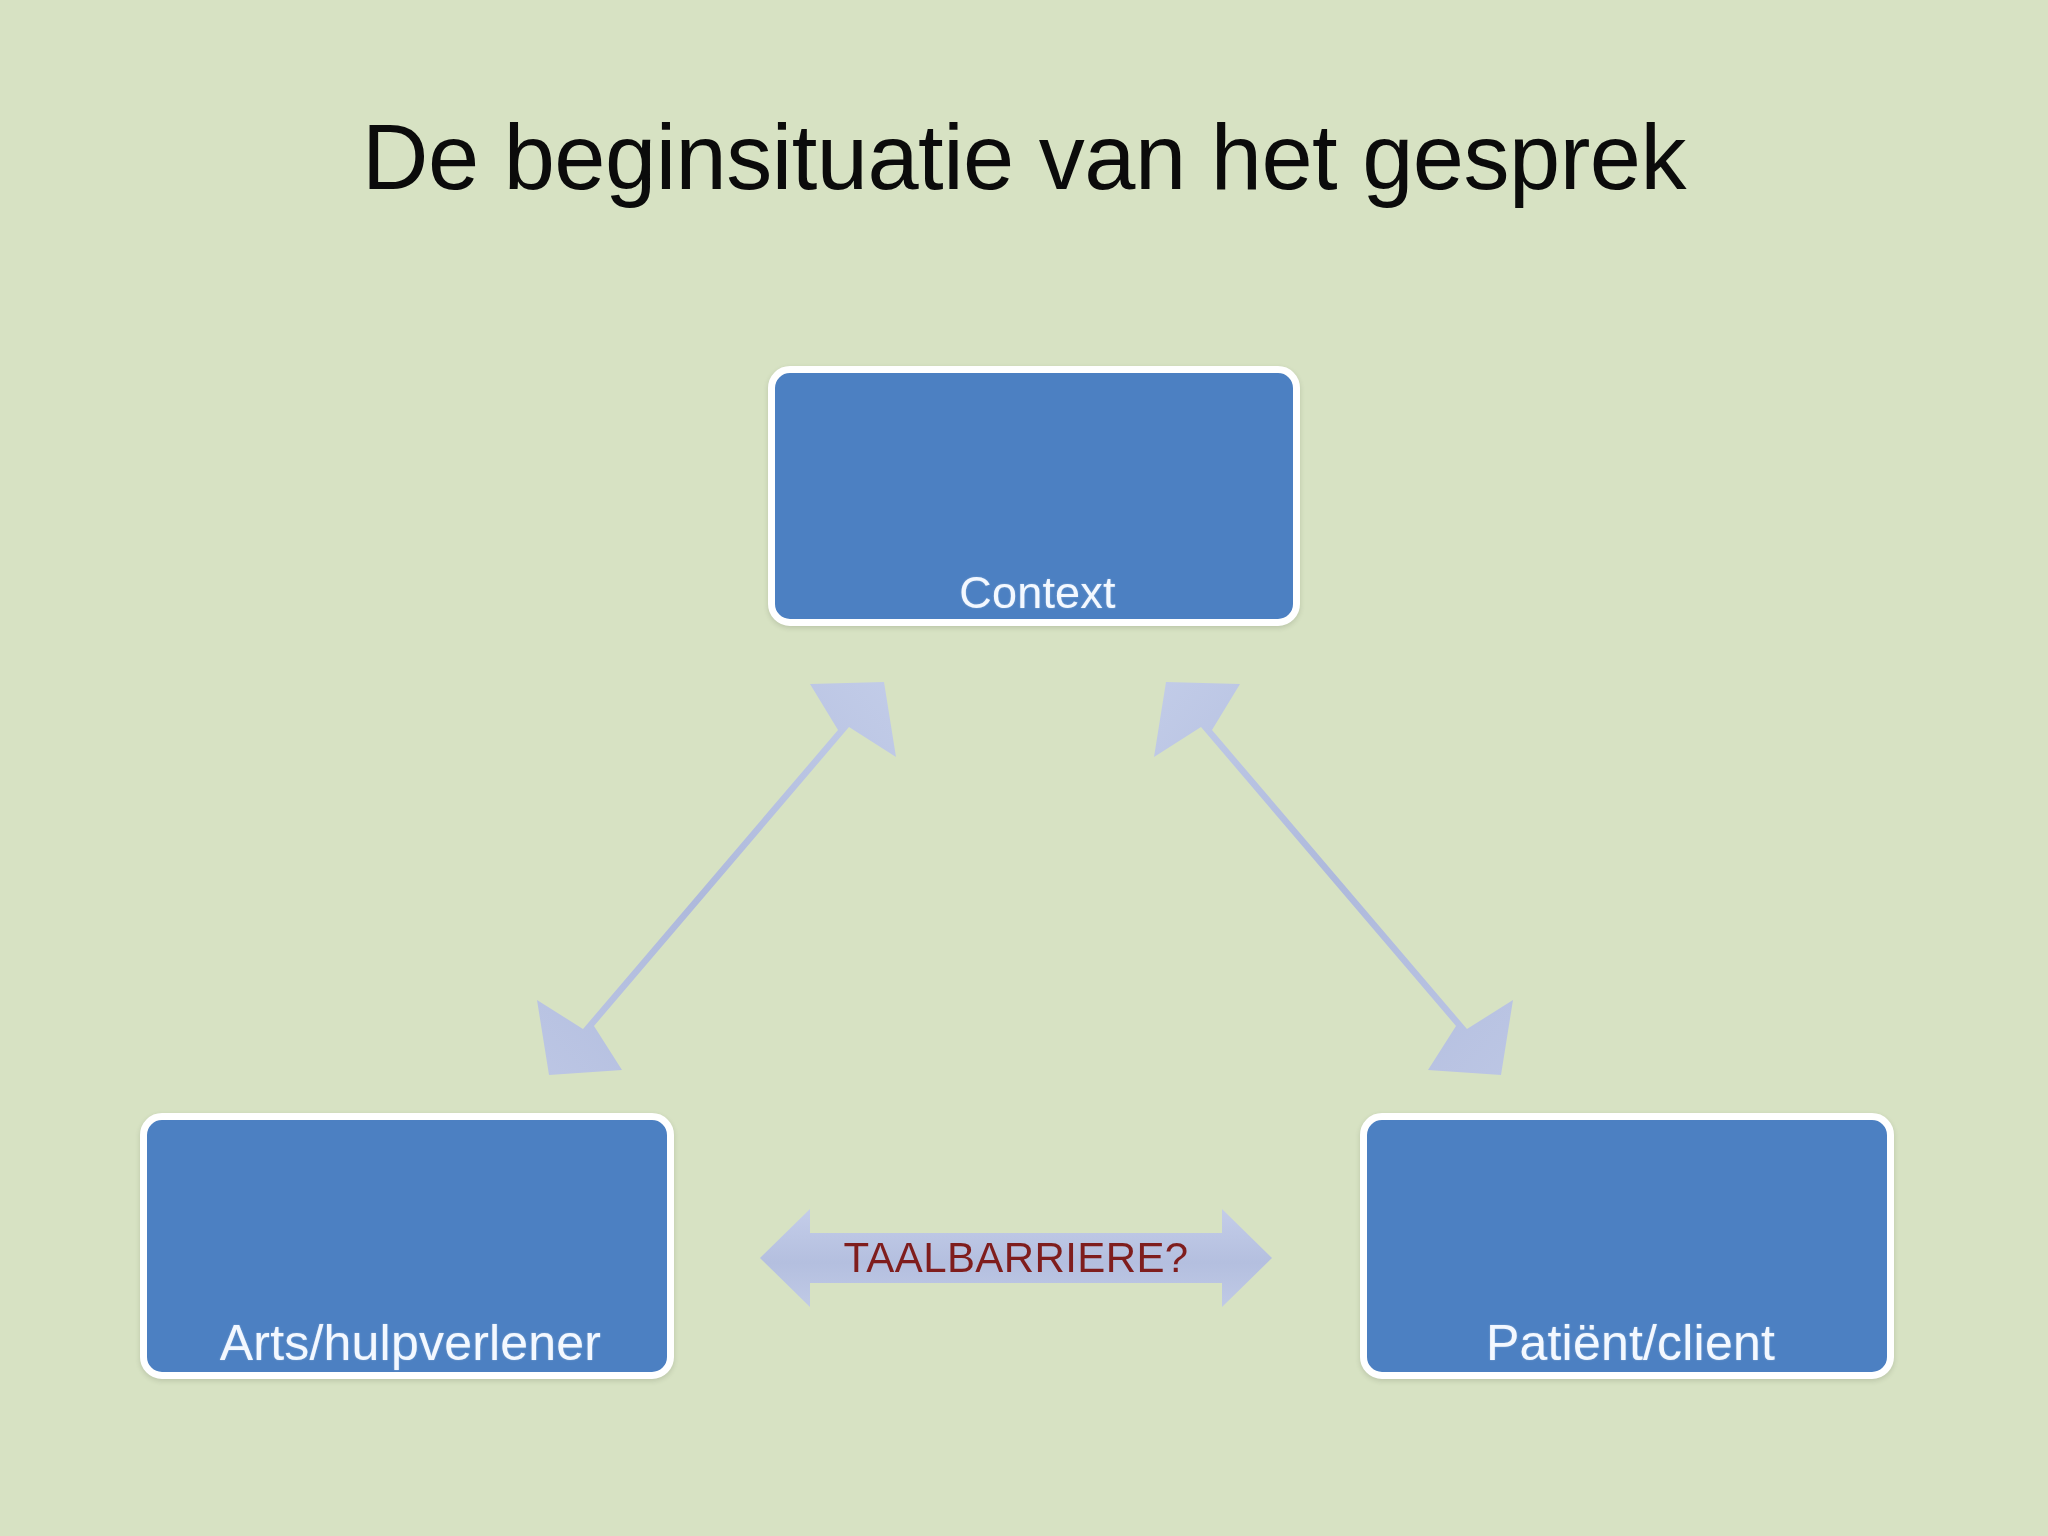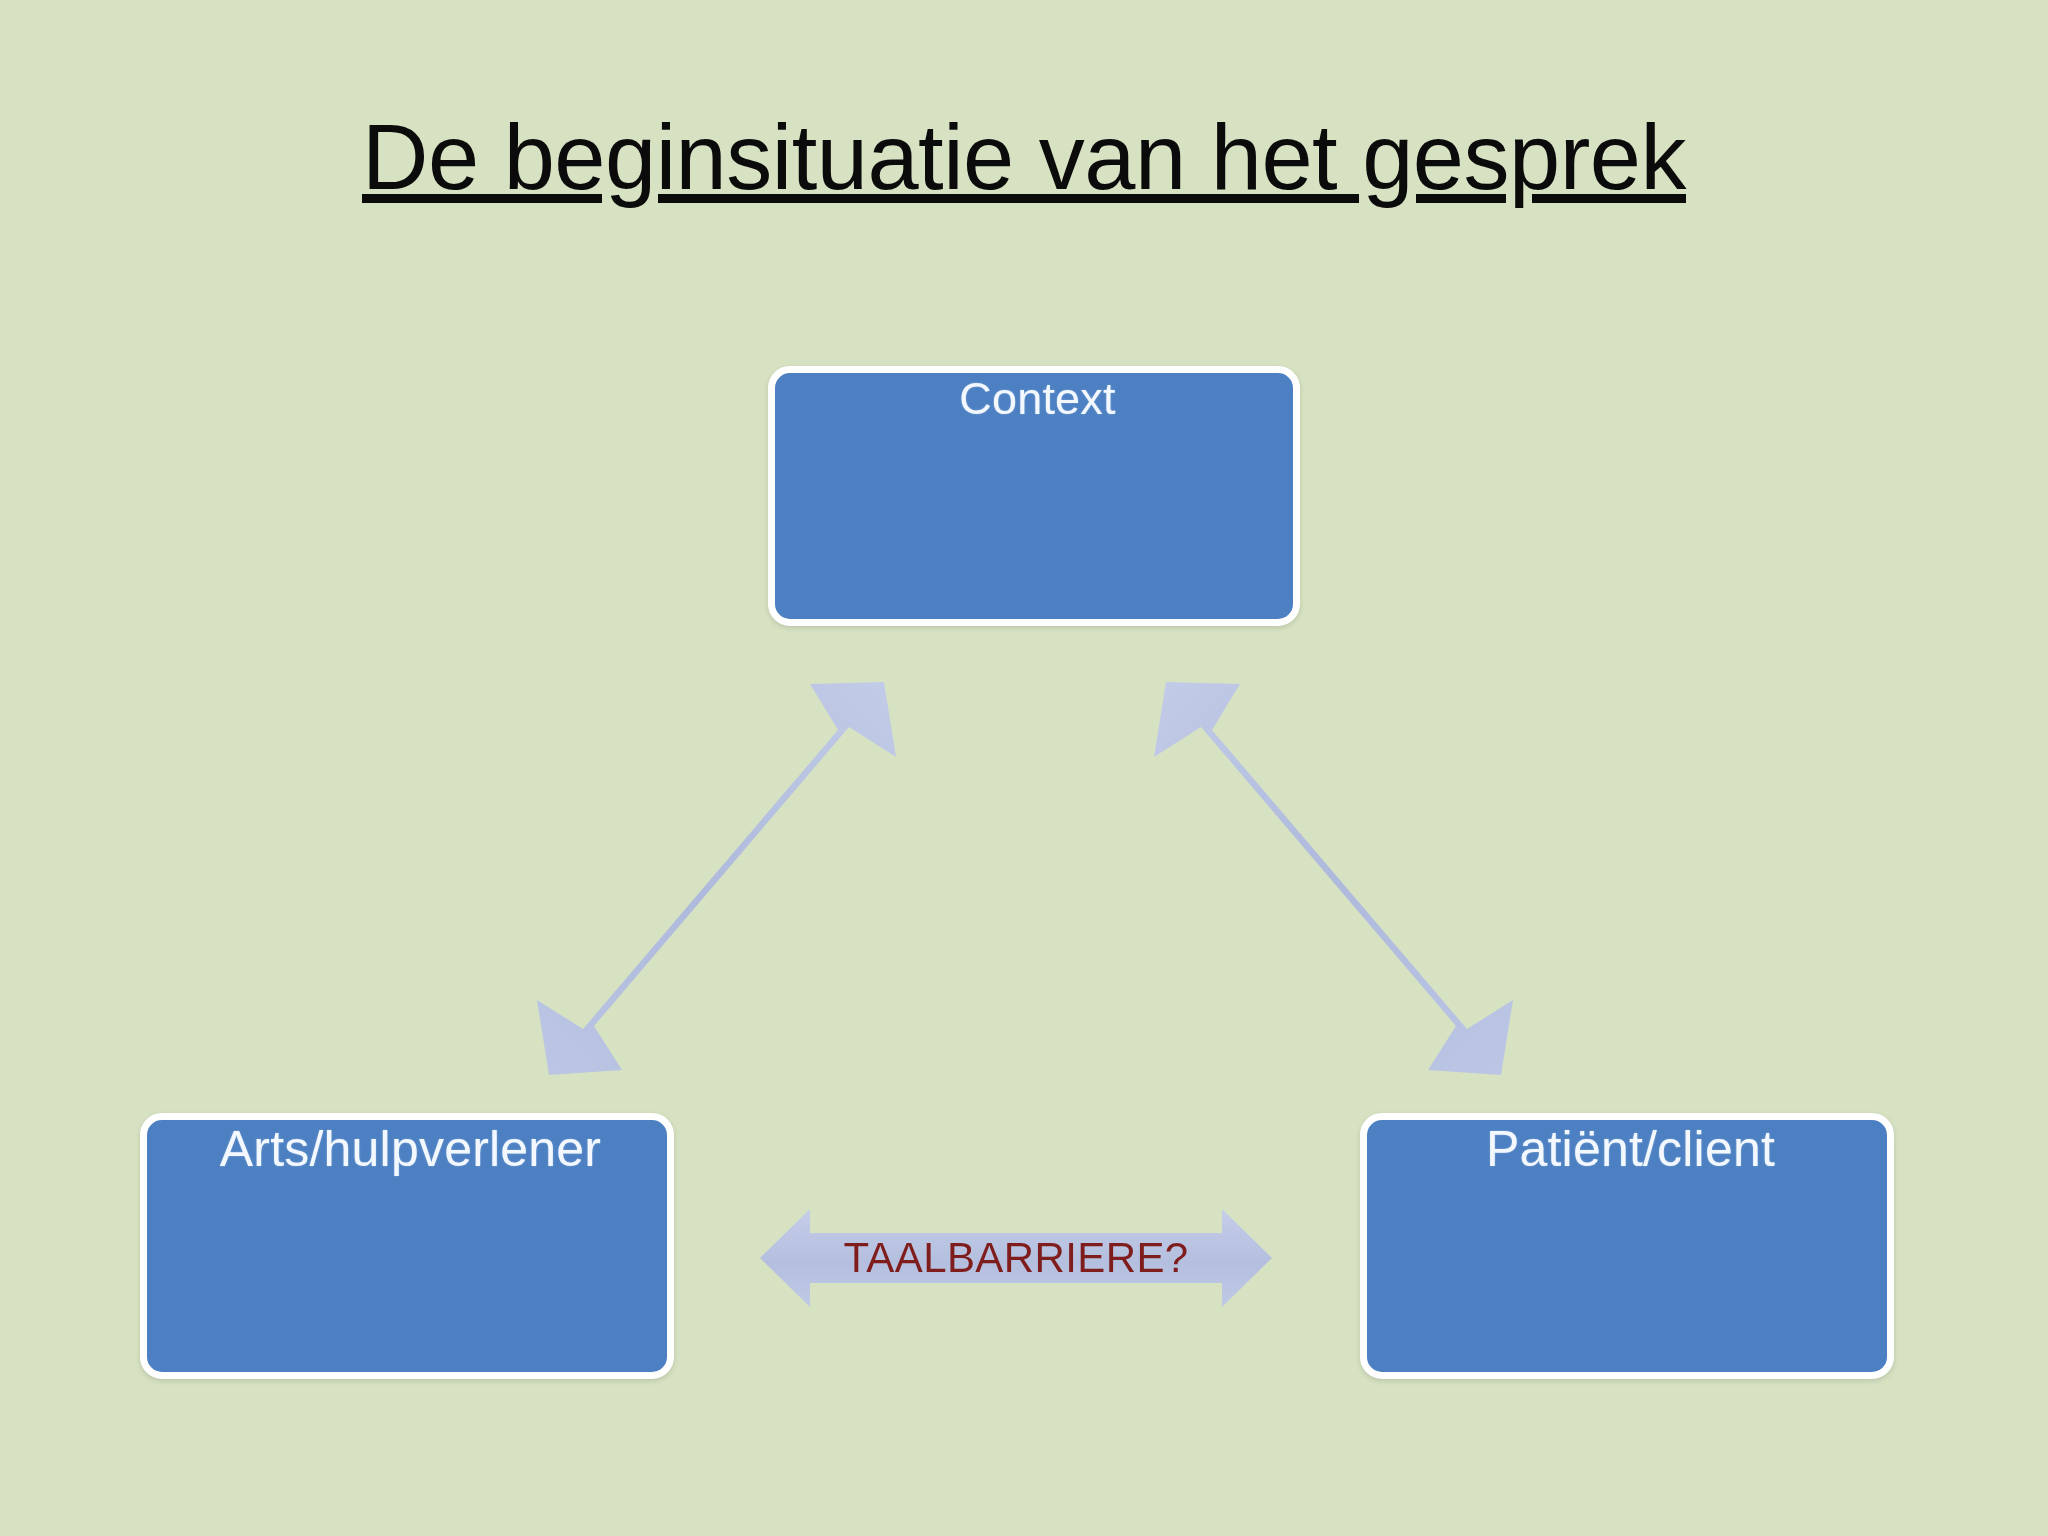--- a/index.html
+++ b/index.html
@@ -27,32 +27,31 @@
     top: 108px;
     width: 2048px;
     text-align: center;
     font-family: "Liberation Sans", sans-serif;
     font-size: 92px;
     font-weight: 400;
     line-height: 1.08;
     color: #0b0b0b;
     letter-spacing: -0.5px;
     white-space: nowrap;
-    text-decoration: underline;
   }
 
   
   .node-box {
     position: absolute;
     background: #4c80c2;
     border: 7px solid #ffffff;
     border-radius: 22px;
     box-sizing: border-box;
     display: flex;
-    align-items: flex-start;
+    align-items: flex-end;
     justify-content: center;
     box-shadow: 0 2px 5px rgba(60,70,50,0.18);
     padding-left: 7px;
   }
   .node-label {
     color: #f3f8ff;
     font-family: "Liberation Sans", sans-serif;
     font-weight: 400;
     letter-spacing: 0.2px;
     text-shadow: 0 0 2px rgba(255,255,255,0.35);

